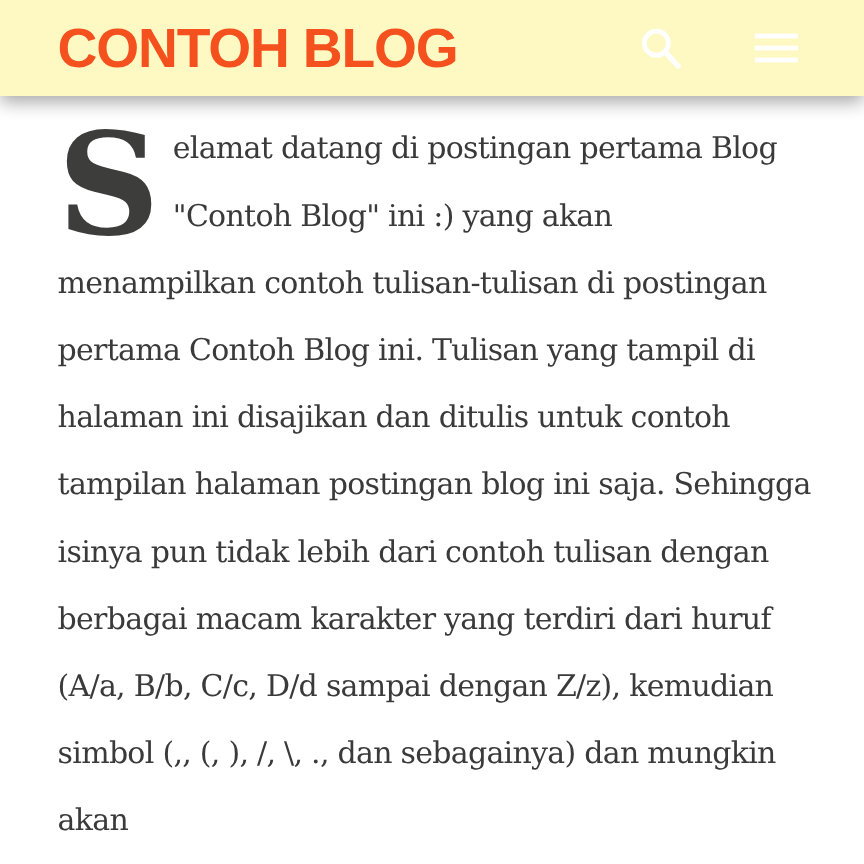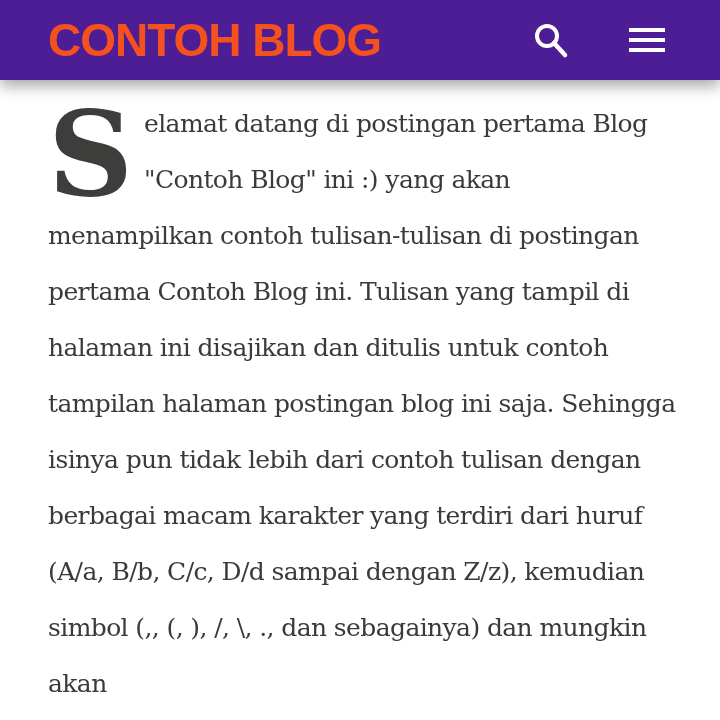--- a/index.html
+++ b/index.html
@@ -3,21 +3,21 @@
   <meta charset="utf-8">
   <style>
     * { box-sizing: border-box; margin: 0; padding: 0; }
     html, body {
       width: 720px; height: 720px; overflow: hidden;
       background: #ffffff;
     }
     .header {
       position: absolute; top: 0; left: 0;
       width: 720px; height: 80px;
-      background: #4c1d95;
+      background: #fef9c3;
       box-shadow: 0 6px 14px rgba(0,0,0,0.35);
       z-index: 2;
     }
     .logo {
       position: absolute; left: 48px; top: 13px;
       font-family: "Liberation Sans", sans-serif;
       font-weight: bold;
       font-size: 46px;
       letter-spacing: -1px;
       line-height: 54px;

